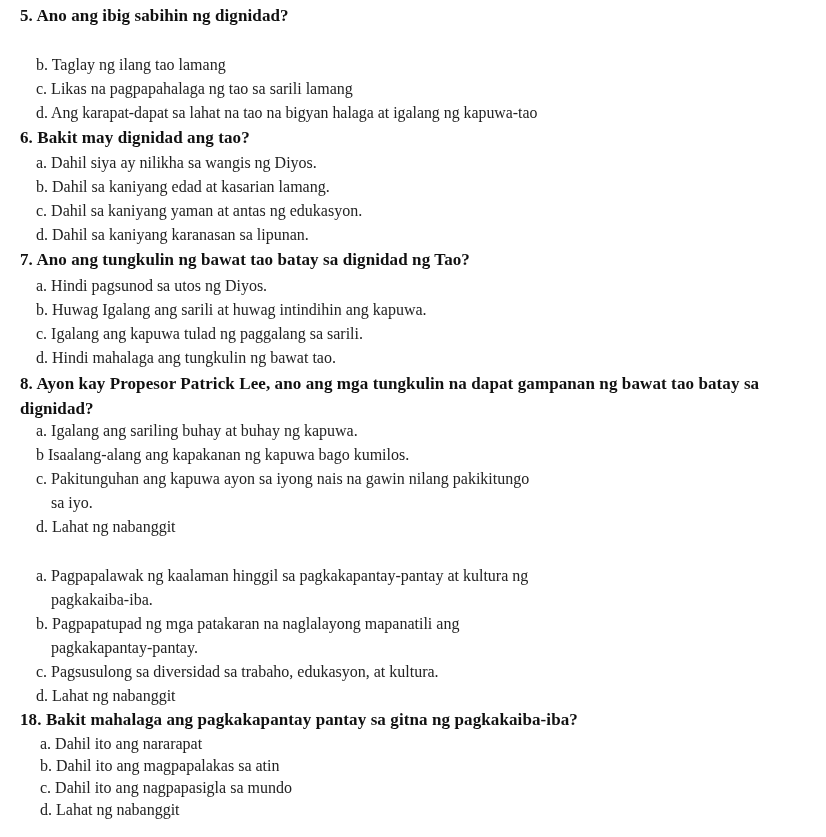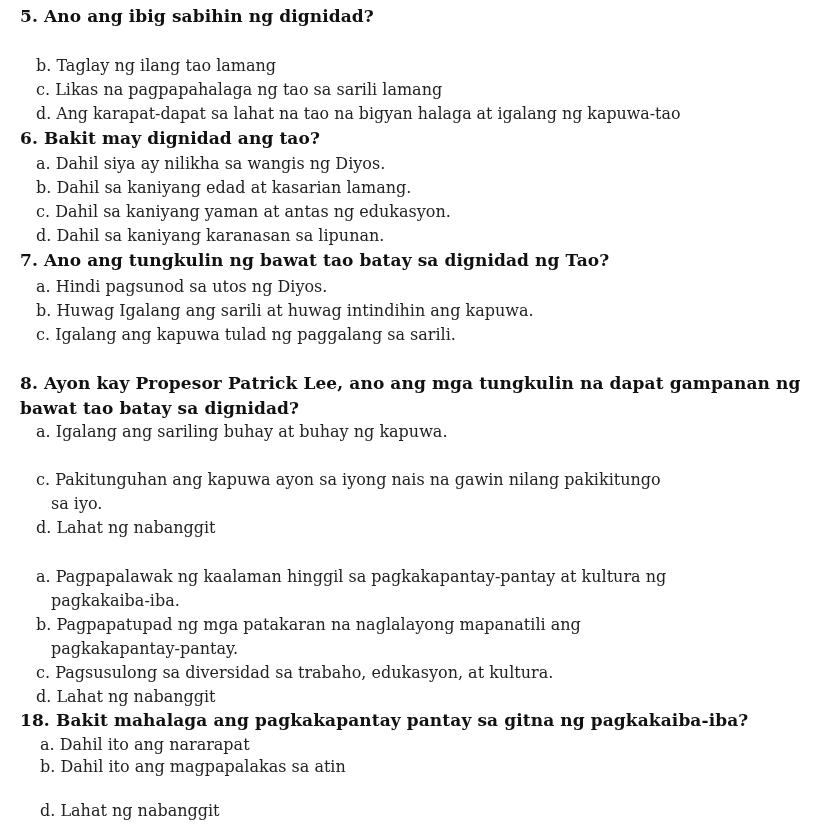--- a/index.html
+++ b/index.html
@@ -1,21 +1,21 @@
 <!DOCTYPE html>
 <html><head>
 <meta charset="utf-8">
 <style>
   html, body { margin: 0; padding: 0; }
   body {
     width: 826px; height: 837px; overflow: hidden;
     background: #ffffff; color: #1a1a1a;
     font-family: "DejaVu Serif", "Liberation Serif", serif;
   }
-  .page { position: relative; width: 680px; height: 837px; }
+  .page { position: relative; width: 680px; height: 837px; font-family: Liberation Serif, serif; }
   .q {
     position: absolute; left: 20px;
     font-weight: bold; font-size: 17px; letter-spacing: 0.1px;
     white-space: nowrap; color: #111;
   }
   .q.wrap { white-space: normal; width: 790px; line-height: 25px; }
   .opt {
     position: absolute; left: 36px;
     font-size: 16px; white-space: nowrap; color: #222;
     transform-origin: left top;
@@ -44,38 +44,41 @@
   <div class="opt" style="top:202px">c. Dahil sa kaniyang yaman at antas ng edukasyon.</div>
   <div class="opt" style="top:226px">d. Dahil sa kaniyang karanasan sa lipunan.</div>
 
   <div class="q" style="top:250px">
     <span>7.</span>
     <span>Ano ang tungkulin ng bawat tao batay sa dignidad ng Tao?</span>
   </div>
   <div class="opt" style="top:277px">a. Hindi pagsunod sa utos ng Diyos.</div>
   <div class="opt" style="top:325px">c. Igalang ang kapuwa tulad ng paggalang sa sarili.</div>
   <div class="opt" style="top:301px">b. Huwag Igalang ang sarili at huwag intindihin ang kapuwa.</div>
+  <div class="opt" style="top:349px">d. Hindi mahalaga ang tungkulin ng bawat tao.</div>
 
   <div class="q wrap" style="top:371px">
     <span>8.</span>
     <span>Ayon kay Propesor Patrick Lee, ano ang mga tungkulin na dapat gampanan ng bawat tao batay sa dignidad?</span>
   </div>
   <div class="opt" style="top:422px">a. Igalang ang sariling buhay at buhay ng kapuwa.</div>
+  <div class="opt" style="top:446px">b Isaalang-alang ang kapakanan ng kapuwa bago kumilos.</div>
   <div class="opt" style="top:470px">c. Pakitunguhan ang kapuwa ayon sa iyong nais na gawin nilang pakikitungo</div>
   <div class="opt cont" style="top:494px">sa iyo.</div>
   <div class="opt" style="top:518px">d. Lahat ng nabanggit</div>
 
   <div class="opt" style="top:567px">a. Pagpapalawak ng kaalaman hinggil sa pagkakapantay-pantay at kultura ng</div>
   <div class="opt cont" style="top:591px">pagkakaiba-iba.</div>
   <div class="opt" style="top:615px">b. Pagpapatupad ng mga patakaran na naglalayong mapanatili ang</div>
   <div class="opt cont" style="top:639px">pagkakapantay-pantay.</div>
   <div class="opt" style="top:663px">c. Pagsusulong sa diversidad sa trabaho, edukasyon, at kultura.</div>
   <div class="opt" style="top:687px">d. Lahat ng nabanggit</div>
 
   <div class="q" style="top:710px">
     <span>18.</span>
     <span>Bakit mahalaga ang pagkakapantay pantay sa gitna ng pagkakaiba-iba?</span>
   </div>
   <div class="opt" style="top:735px; left:40px">a. Dahil ito ang nararapat</div>
   <div class="opt" style="top:757px; left:40px">b. Dahil ito ang magpapalakas sa atin</div>
+  <div class="opt" style="top:779px; left:40px">c. Dahil ito ang nagpapasigla sa mundo</div>
   <div class="opt" style="top:801px; left:40px">d. Lahat ng nabanggit</div>
 
 </div>
 
 </body></html>

